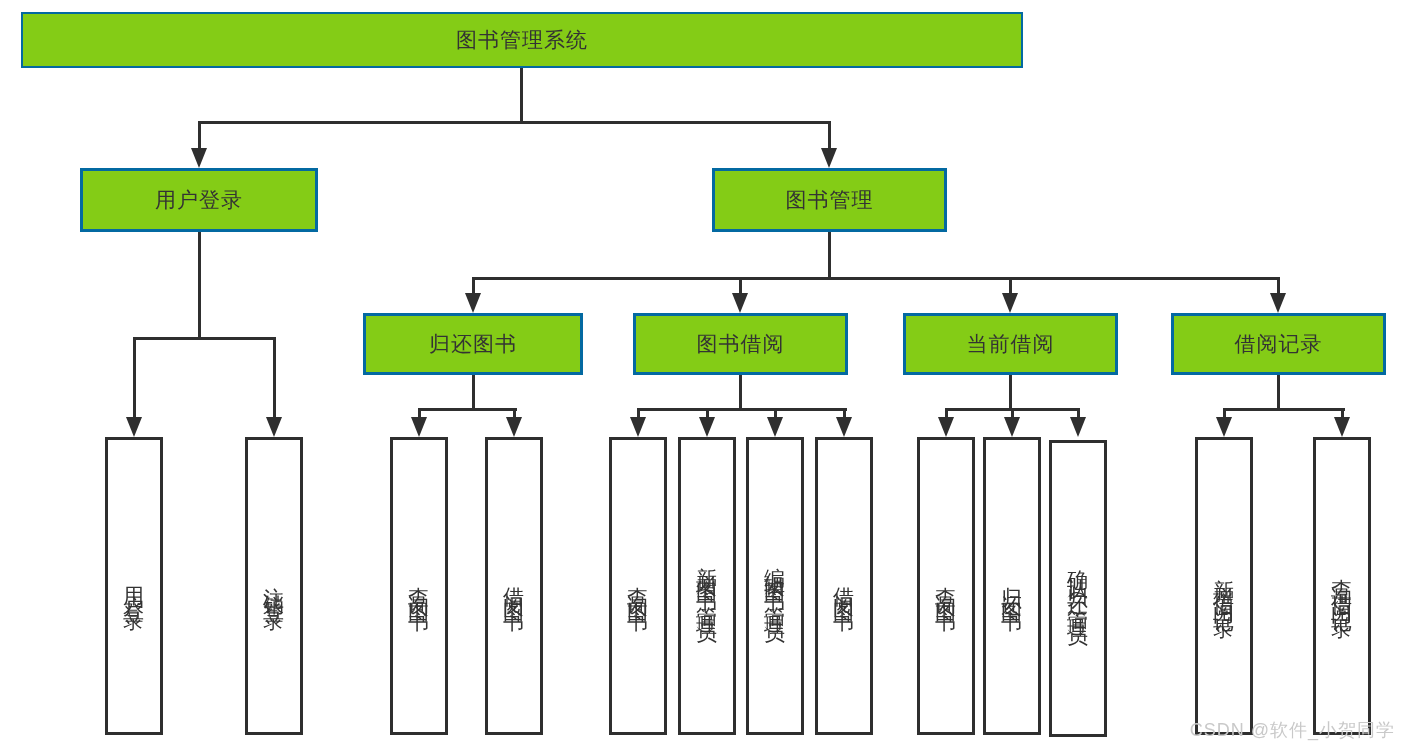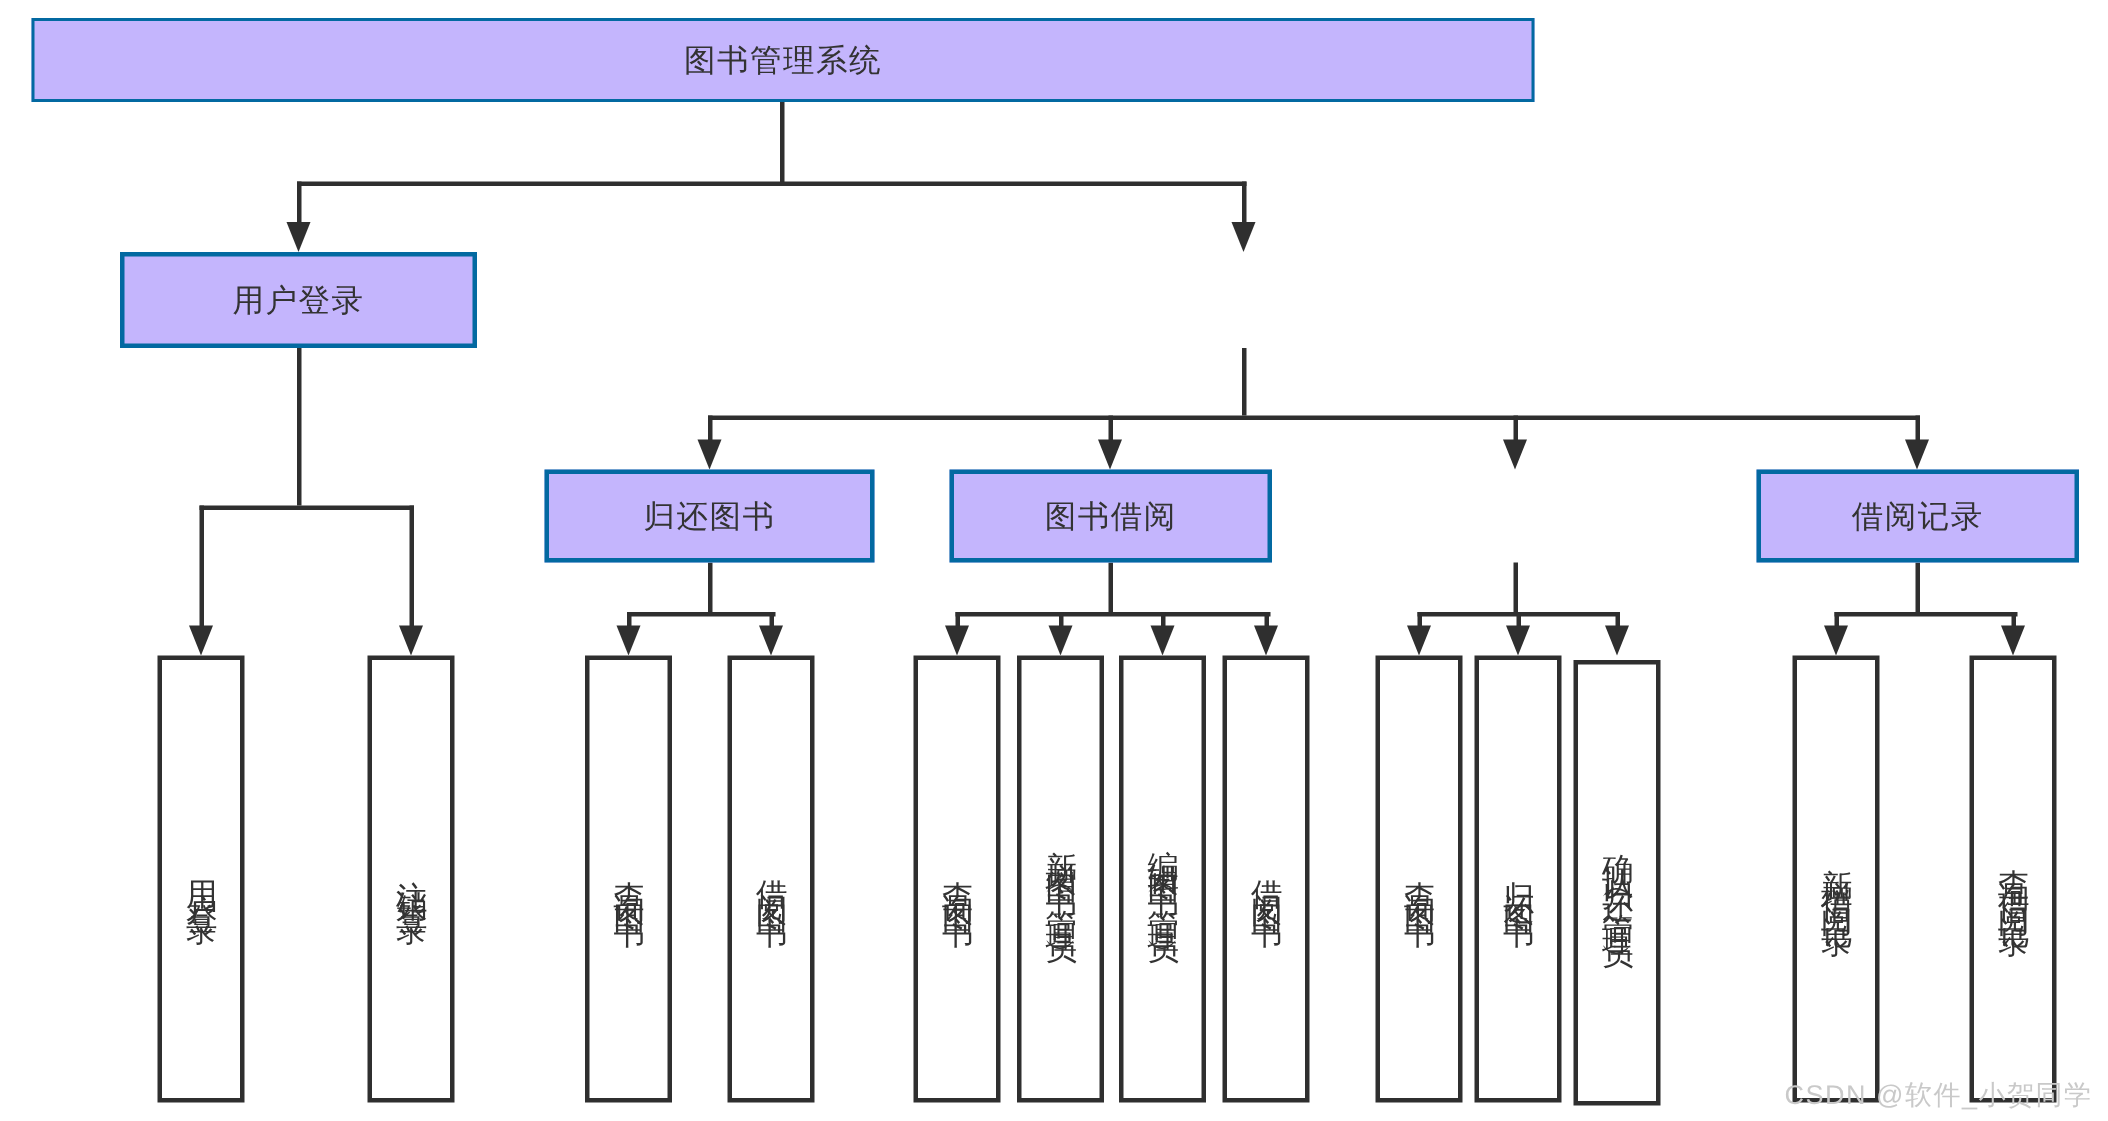--- a/index.html
+++ b/index.html
@@ -10,21 +10,21 @@
     background: #ffffff;
     font-family: "Liberation Sans", "DejaVu Sans", sans-serif;
     color: #333333;
     overflow: hidden;
   }
   
   .hbox {
     position: absolute;
     box-sizing: border-box;
     border: 3px solid #0369a1;
-    background: #c4b5fd;
+    background: #84cc16;
     display: flex;
     align-items: center;
     justify-content: center;
     font-size: 21px;
     letter-spacing: 1px;
     z-index: 2;
   }
   .root-border { border-width: 2px; }
   
   .vbox {
@@ -74,20 +74,21 @@
   <div class="hbox root-border" style="left:21px; top:12px; width:1002px; height:56px;">图书管理系统</div>
 
   <div class="cl" style="left:520px; top:68px; width:3px; height:56px;"></div>
   <div class="cl" style="left:198px; top:121px; width:633px; height:3px;"></div>
   <div class="cl" style="left:198px; top:121px; width:3px; height:29px;"></div>
   <div class="ah" style="left:191px; top:148px;"></div>
   <div class="cl" style="left:828px; top:121px; width:3px; height:29px;"></div>
   <div class="ah" style="left:821px; top:148px;"></div>
 
   <div class="hbox" style="left:80px; top:168px; width:238px; height:64px;">用户登录</div>
+  <div class="hbox" style="left:712px; top:168px; width:235px; height:64px;">图书管理</div>
 
   <div class="cl" style="left:198px; top:232px; width:3px; height:105px;"></div>
   <div class="cl" style="left:133px; top:337px; width:143px; height:3px;"></div>
   <div class="cl" style="left:133px; top:337px; width:3px; height:82px;"></div>
   <div class="ah" style="left:126px; top:417px;"></div>
   <div class="cl" style="left:273px; top:337px; width:3px; height:82px;"></div>
   <div class="ah" style="left:266px; top:417px;"></div>
 
   <div class="cl" style="left:828px; top:232px; width:3px; height:45px;"></div>
   <div class="cl" style="left:472px; top:277px; width:808px; height:3px;"></div>
@@ -95,20 +96,21 @@
   <div class="ah" style="left:465px; top:293px;"></div>
   <div class="cl" style="left:739px; top:277px; width:3px; height:18px;"></div>
   <div class="ah" style="left:732px; top:293px;"></div>
   <div class="cl" style="left:1009px; top:277px; width:3px; height:18px;"></div>
   <div class="ah" style="left:1002px; top:293px;"></div>
   <div class="cl" style="left:1277px; top:277px; width:3px; height:18px;"></div>
   <div class="ah" style="left:1270px; top:293px;"></div>
 
   <div class="hbox" style="left:363px; top:313px; width:220px; height:62px;">归还图书</div>
   <div class="hbox" style="left:633px; top:313px; width:215px; height:62px;text-align:center;">图书借阅</div>
+  <div class="hbox" style="left:903px; top:313px; width:215px; height:62px;">当前借阅</div>
   <div class="hbox" style="left:1171px; top:313px; width:215px; height:62px;">借阅记录</div>
 
   <div class="cl" style="left:472px; top:375px; width:3px; height:33px;"></div>
   <div class="cl" style="left:418px; top:408px; width:99px; height:3px;"></div>
   <div class="cl" style="left:418px; top:408px; width:3px; height:11px;"></div>
   <div class="ah" style="left:411px; top:417px;"></div>
   <div class="cl" style="left:513px; top:408px; width:3px; height:11px;"></div>
   <div class="ah" style="left:506px; top:417px;"></div>
 
   <div class="cl" style="left:739px; top:375px; width:3px; height:33px;"></div>

